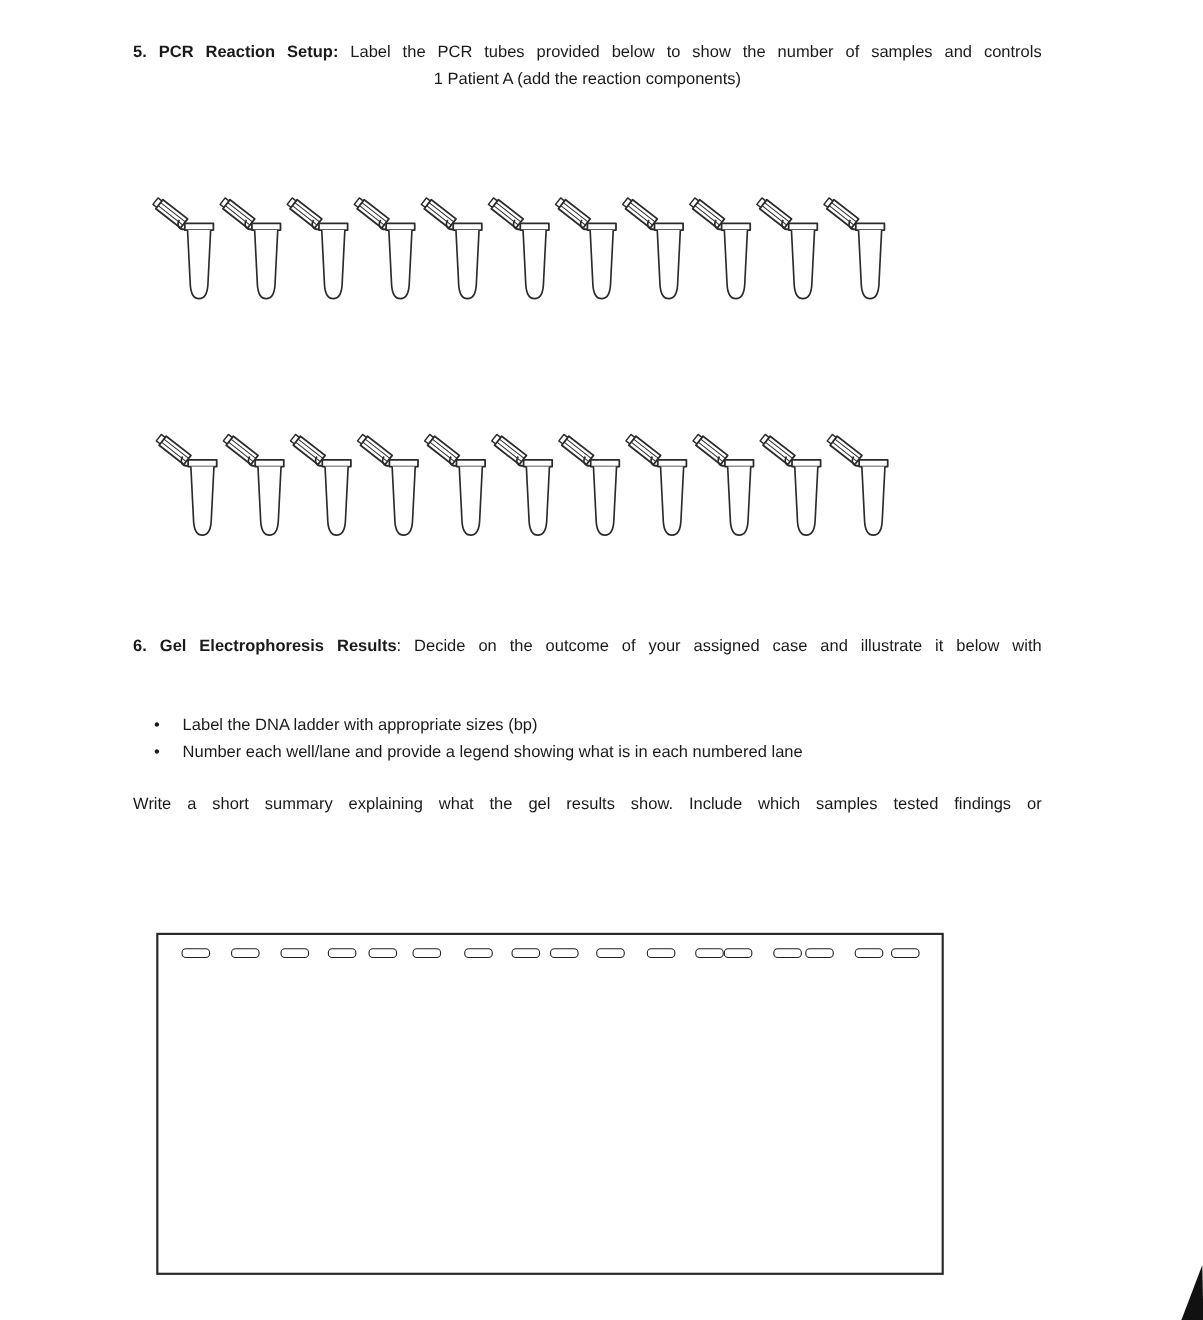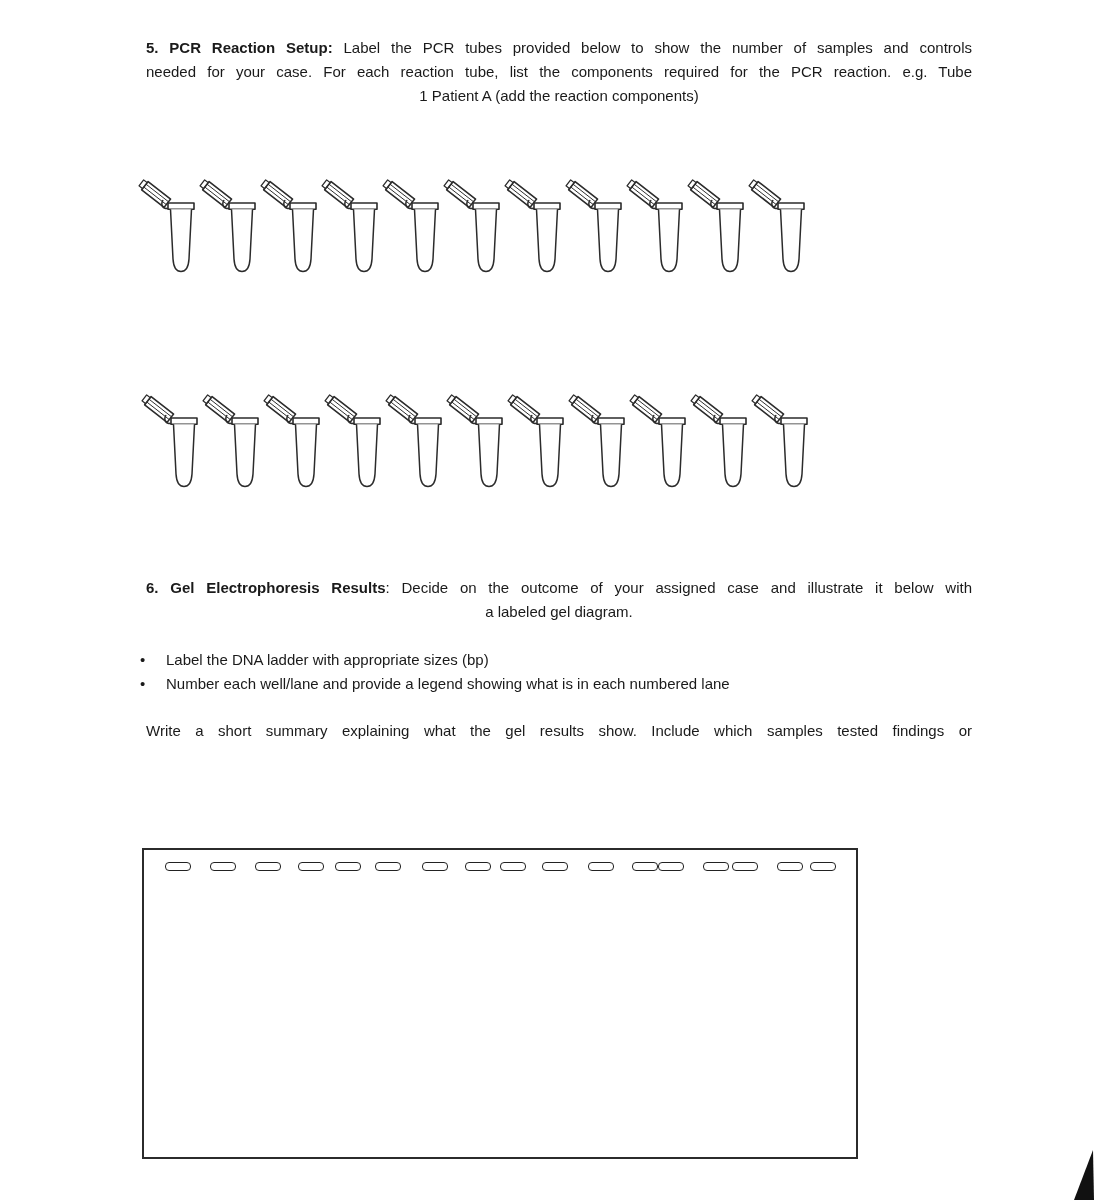--- a/index.html
+++ b/index.html
@@ -7,21 +7,21 @@
   body {
     position: relative;
     width: 1094px;
     height: 1200px;
     overflow: hidden;
     font-family: "Liberation Sans", sans-serif;
     color: #1a1a1a;
   }
   .para {
     position: absolute;
-    left: 146px;
+    left: 121px;
     width: 826px;
     font-size: 15px;
     line-height: 24px;
   }
   .para .line { display: block; text-align: center; }
   .para .line.fill { text-align: justify; text-align-last: justify; }
   .para .b { font-weight: 700; }
   .bullets {
     position: absolute;
     left: 135px;
@@ -62,26 +62,24 @@
       <path d="M26.5,30.5 C20.5,31 18.3,27 21,22" fill="none" stroke-width="1.5"></path>
       <rect x="26" y="25" width="26" height="6.2" stroke-width="1.6"></rect>
       <path d="M28.5,31.2 L31,81 Q31.8,93.5 39,93.5 Q46.2,93.5 47,81 L49.5,31.2" stroke-width="1.5"></path>
     </g>
   </defs>
 </svg>
 
 <div id="paragraphs-layer">
     <div class="para" style="top: 36px;">
       <span class="line fill"><span class="b">5. PCR Reaction Setup:</span> Label the PCR tubes provided below to show the number of samples and controls</span>
-      <span class="line fill">needed for your case. For each reaction tube, list the components required for the PCR reaction. e.g. Tube</span>
       <span class="line">1 Patient A (add the reaction components)</span>
     </div>
     <div class="para" style="top: 576px;">
       <span class="line fill"><span class="b">6. Gel Electrophoresis Results</span>: Decide on the outcome of your assigned case and illustrate it below with</span>
-      <span class="line">a labeled gel diagram.</span>
     </div>
     <div class="para" style="top: 719px;">
       <span class="line fill">Write a short summary explaining what the gel results show. Include which samples tested findings or</span>
     </div>
   </div>
 
 <div class="bullets" id="bullet-list" style="top: 648px;">
     <div class="bullet-item"><span class="bullet-marker">•</span>Label the DNA ladder with appropriate sizes (bp)</div>
     <div class="bullet-item"><span class="bullet-marker">•</span>Number each well/lane and provide a legend showing what is in each numbered lane</div>
   </div>

